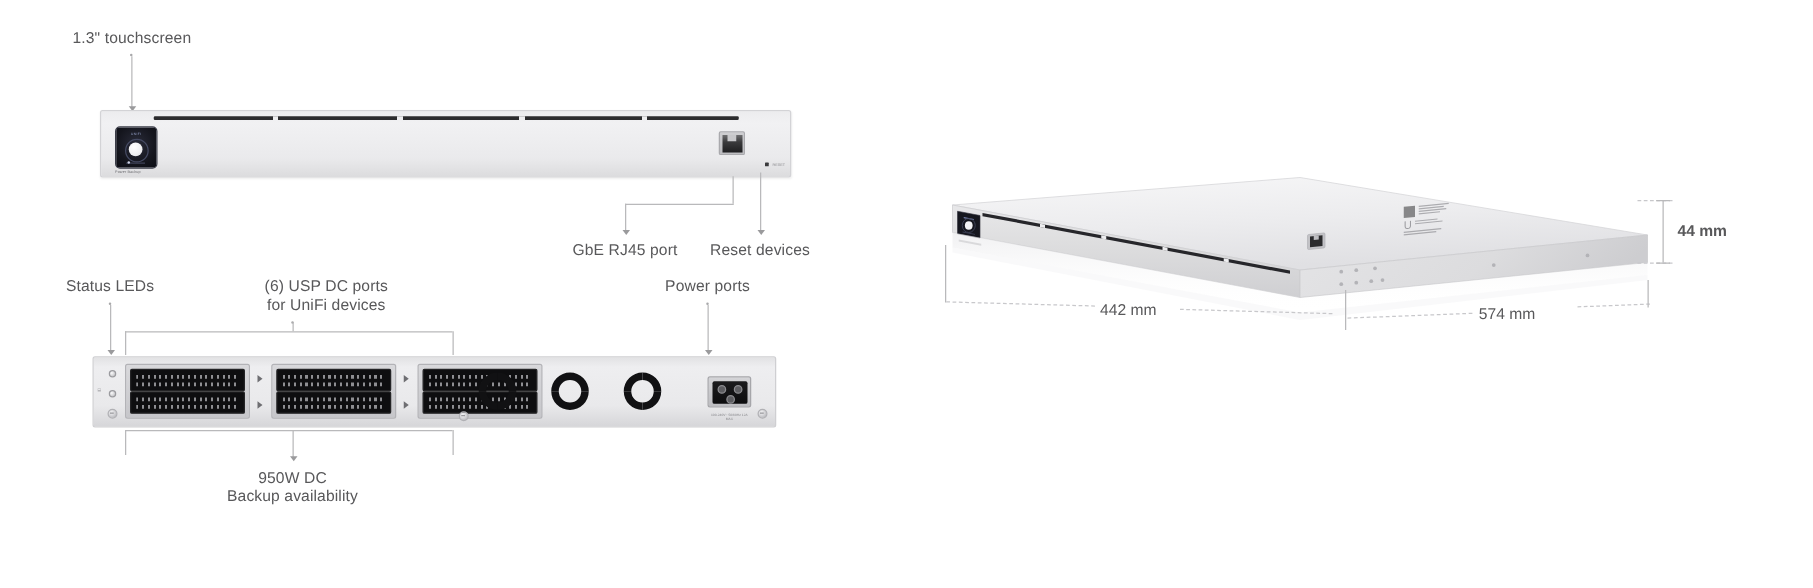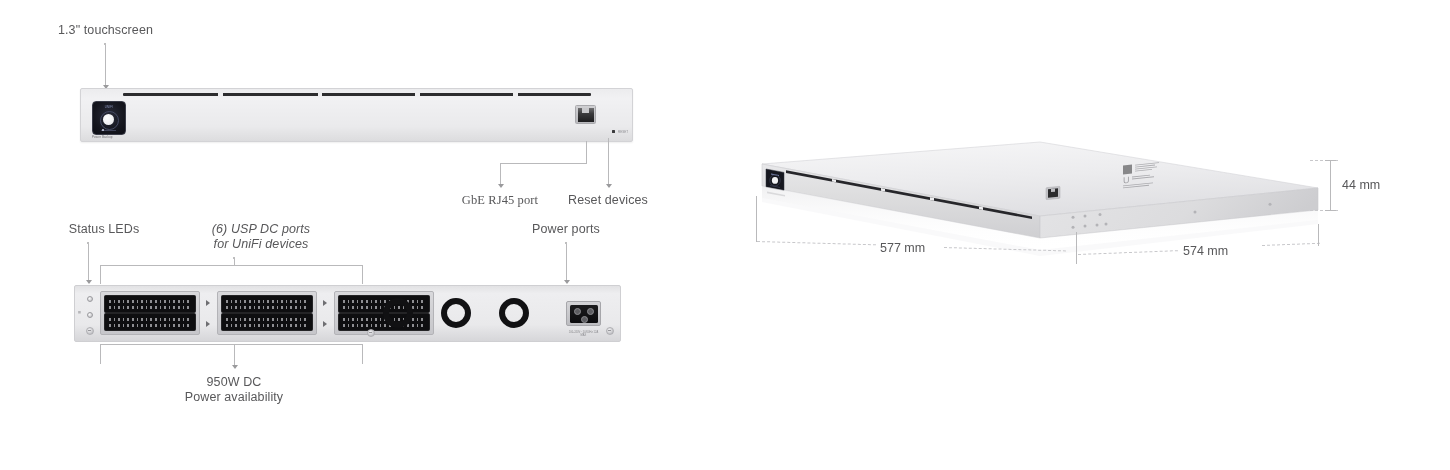--- a/index.html
+++ b/index.html
@@ -311,35 +311,35 @@
           <i></i>
         </div>
       <div class="front-tiny-led"></div>
       <div class="front-tiny-text">RESET</div>
     </div>
 
     <div class="lead-v" style="left:586px; top:141px; height:22px;"></div>
     <div class="lead-h" style="left:500px; top:163px; width:87px;"></div>
     <div class="lead-v" style="left:500px; top:163px; height:22px;"></div>
     <div class="arrow-down" style="left:497.5px; top:184px;"></div>
-    <div class="callout center" style="left:440px; top:193px; width:120px;font-family:Liberation Serif, serif;">GbE RJ45 port</div>
+    <div class="callout center" style="left:440px; top:193px; width:120px;">GbE RJ45 port</div>
 
     <div class="lead-v" style="left:608px; top:138px; height:47px;"></div>
     <div class="arrow-down" style="left:605.5px; top:184px;"></div>
     <div class="callout center" style="left:548px; top:193px; width:120px;">Reset devices</div>
   </div>
 
   <div>
 
-    <div class="callout center" style="left:44px; top:222px; width:120px;">Status LEDs</div>
+    <div class="callout center" style="left:28px; top:222px; width:120px;">Status LEDs</div>
     <div class="dot" style="left:87px; top:242px;"></div>
     <div class="lead-v" style="left:88px; top:244px; height:37px;"></div>
     <div class="arrow-down" style="left:85.5px; top:280px;"></div>
 
-    <div class="callout center" style="left:171px; top:222px; width:180px;font-style:italic;">(6) USP DC ports
+    <div class="callout center" style="left:171px; top:222px; width:180px;">(6) USP DC ports
 for UniFi devices</div>
     <div class="dot" style="left:233px; top:257px;"></div>
     <div class="lead-v" style="left:234px; top:258px; height:7px;"></div>
 
     <div class="lead-h" style="left:100px; top:265px; width:262px;"></div>
     <div class="lead-v" style="left:100px; top:265px; height:19px;"></div>
     <div class="lead-v" style="left:362px; top:265px; height:19px;"></div>
 
     <div class="callout center" style="left:506px; top:222px; width:120px;">Power ports</div>
     <div class="dot" style="left:565px; top:242px;"></div>
@@ -416,21 +416,21 @@
 
       <div class="screw" style="right:6px; top:41px;"></div>
     </div>
 
     <div class="lead-h" style="left:100px; top:344px; width:262px;"></div>
     <div class="lead-v" style="left:100px; top:344px; height:20px;"></div>
     <div class="lead-v" style="left:362px; top:344px; height:20px;"></div>
     <div class="lead-v" style="left:234px; top:344px; height:22px;"></div>
     <div class="arrow-down" style="left:231.5px; top:365px;"></div>
     <div class="callout center" style="left:144px; top:375px; width:180px;">950W DC
-Power availability</div>
+Backup availability</div>
   </div>
 
   <div>
     <svg width="620" height="160" viewBox="0 0 620 160" style="position:absolute; left:740px; top:128px;">
       <defs>
         <linearGradient id="topFace" x1="0" y1="0" x2="0.35" y2="1">
           <stop offset="0%" stop-color="#f7f7f8"></stop>
           <stop offset="55%" stop-color="#ececee"></stop>
           <stop offset="100%" stop-color="#e0e0e3"></stop>
         </linearGradient>
@@ -511,26 +511,26 @@
 
       <polygon points="22,58 300,110 578,82 578,92 300,122 22,70" fill="url(#reflect)"></polygon>
       <polygon points="22,70 300,122 578,92 578,96 300,128 22,74" fill="#f4f4f5" opacity="0.5"></polygon>
     </svg>
 
     <div class="dim-dash-h" style="left:1310px; top:160px; width:28px;"></div>
     <div class="dim-dash-h" style="left:1310px; top:210px; width:28px;"></div>
     <div class="dim-solid-v" style="left:1330px; top:160px; height:50px;"></div>
     <div class="dim-solid-h" style="left:1325px; top:160px; width:11px;"></div>
     <div class="dim-solid-h" style="left:1325px; top:210px; width:11px;"></div>
-    <div class="dim-text" style="left:1342px; top:178px;">44 mm</div>
+    <div class="dim-text" style="left:1342px; top:178px;font-weight:bold;">44 mm</div>
 
     <div class="dim-solid-v" style="left:756px; top:196px; height:46px;"></div>
     <div class="dim-dash-h" style="left:757px; top:241px; width:119px; transform:rotate(1.6deg); transform-origin:left center;"></div>
     <div class="dim-dash-h" style="left:944px; top:247px; width:122px; transform:rotate(1.6deg); transform-origin:left center;"></div>
-    <div class="dim-text" style="left:880px; top:241px;">577 mm</div>
+    <div class="dim-text" style="left:880px; top:241px;">442 mm</div>
 
     <div class="dim-solid-v" style="left:1076px; top:232px; height:32px;"></div>
     <div class="dim-dash-h" style="left:1078px; top:254px; width:100px; transform:rotate(-2.2deg); transform-origin:left center;"></div>
     <div class="dim-dash-h" style="left:1262px; top:245px; width:58px; transform:rotate(-2.2deg); transform-origin:left center;"></div>
     <div class="dim-text" style="left:1183px; top:244px;">574 mm</div>
     <div class="dim-solid-v" style="left:1318px; top:224px; height:22px;"></div>
   </div>
 
 </div>
 

